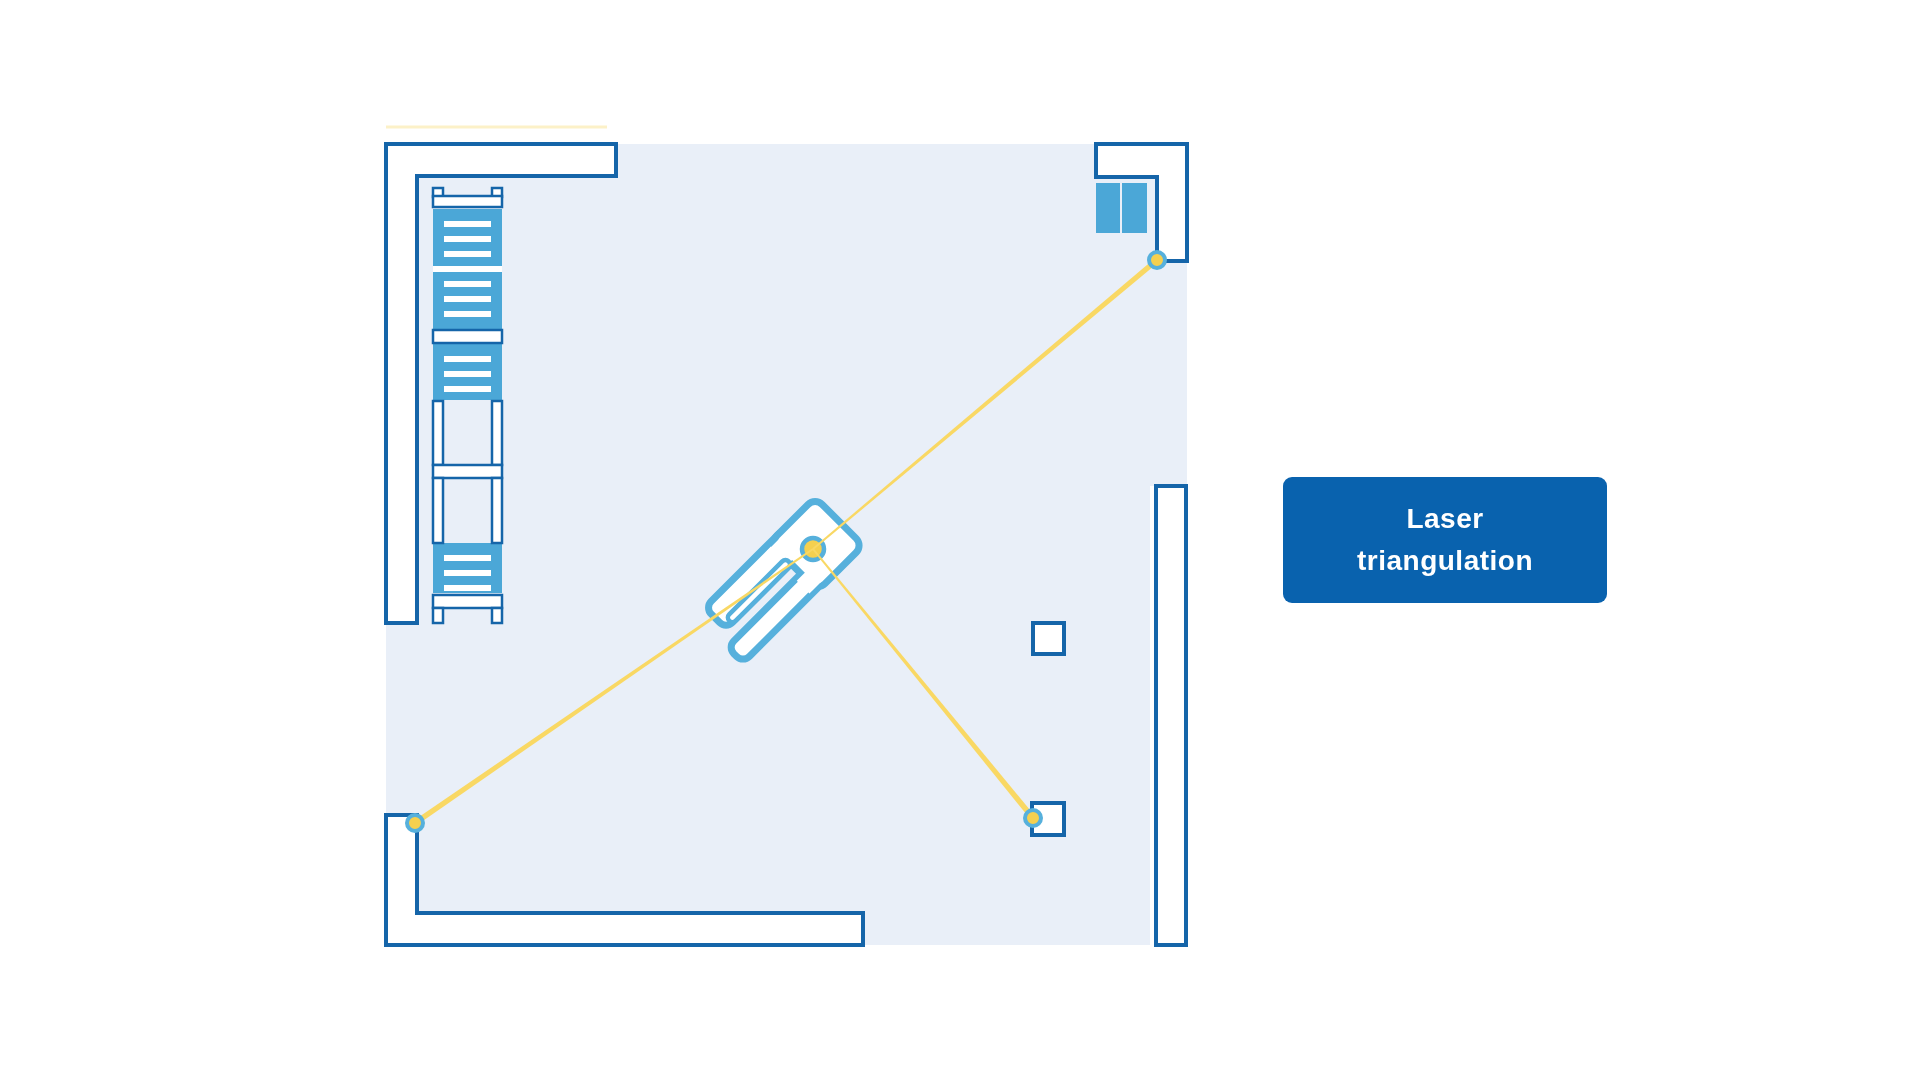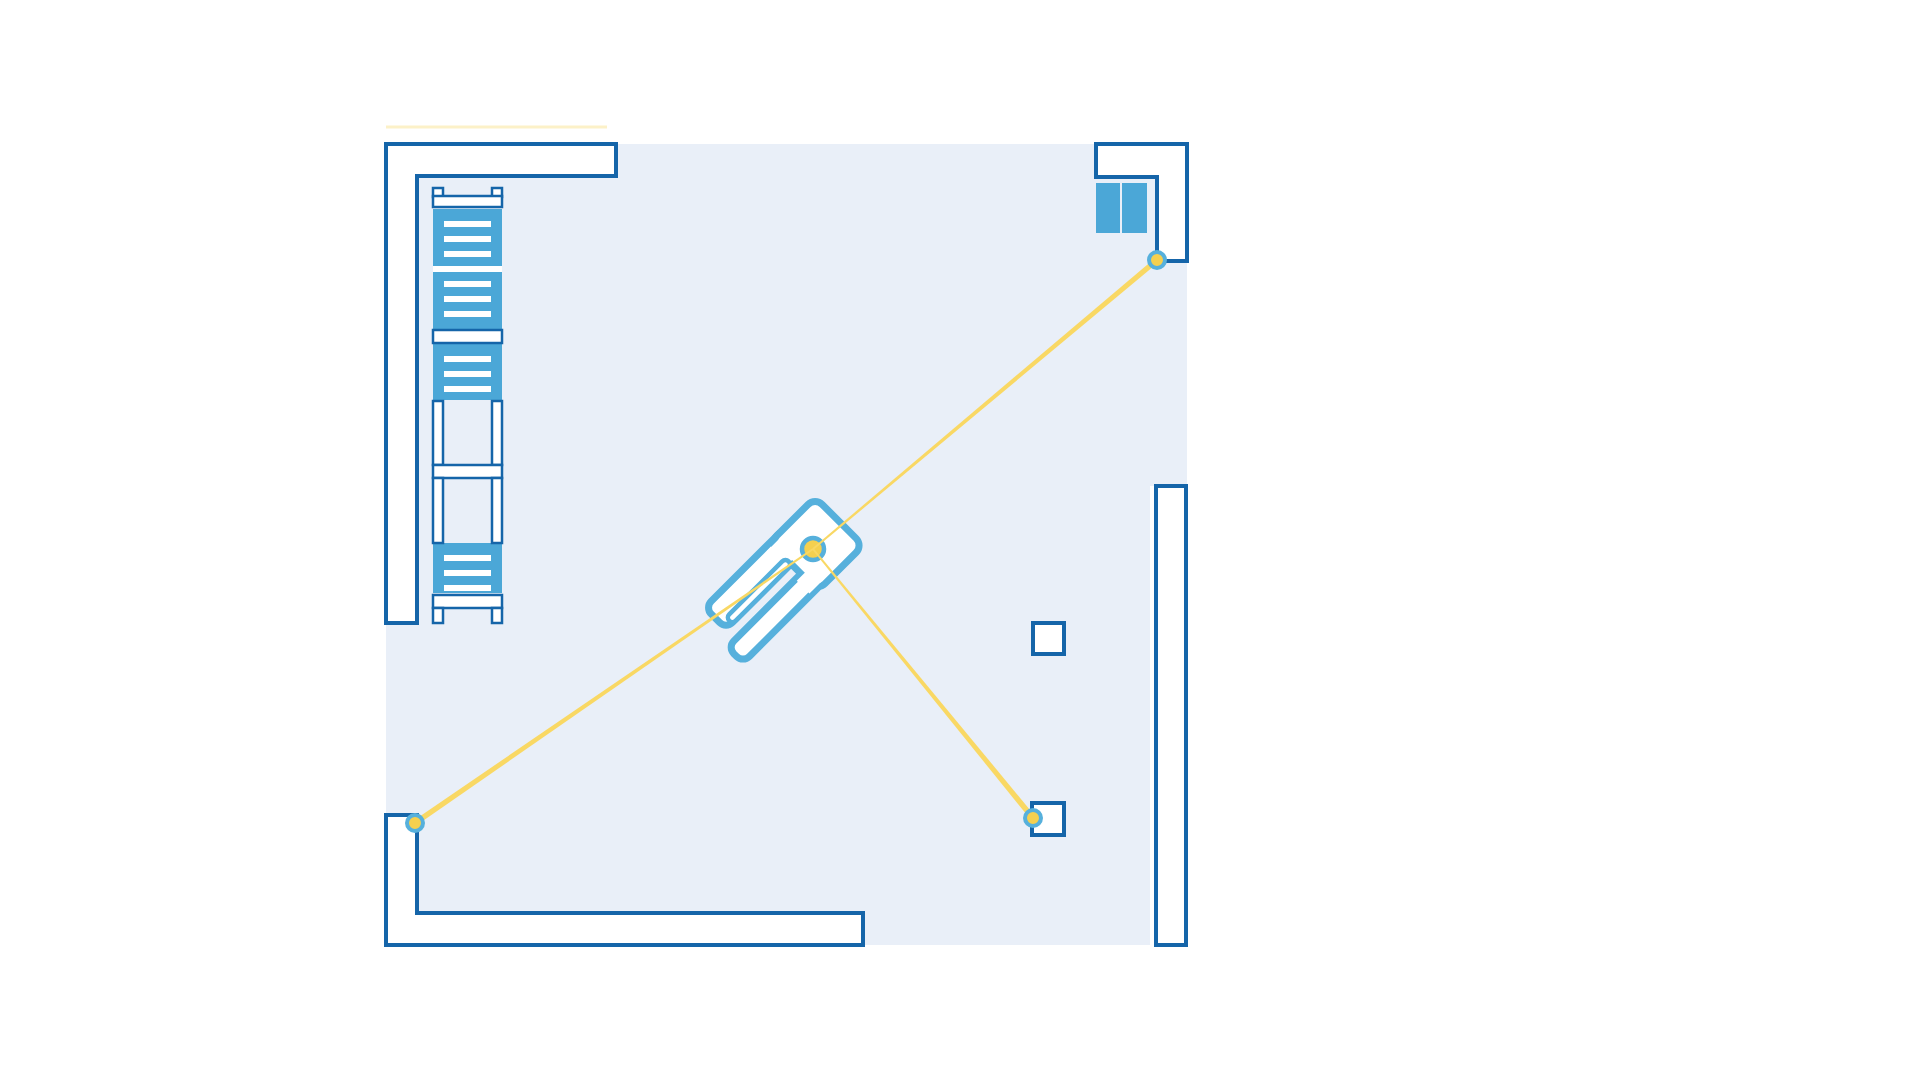--- a/index.html
+++ b/index.html
@@ -120,14 +120,18 @@
       <polygon class="beam" points="812.2,549.6 1030.8,819.8 1035.2,816.2 813.8,548.4"></polygon>
     </g>
 
     <g>
       <circle class="reflector" cx="1157" cy="260" r="8"></circle>
       <circle class="reflector" cx="415" cy="823" r="8"></circle>
       <circle class="reflector" cx="1033" cy="818" r="8"></circle>
     </g>
   </svg>
 
+  <div class="label-box">
+    <span>Laser</span>
+    <span>triangulation</span>
+  </div>
 
 </div>
 
 </body></html>

